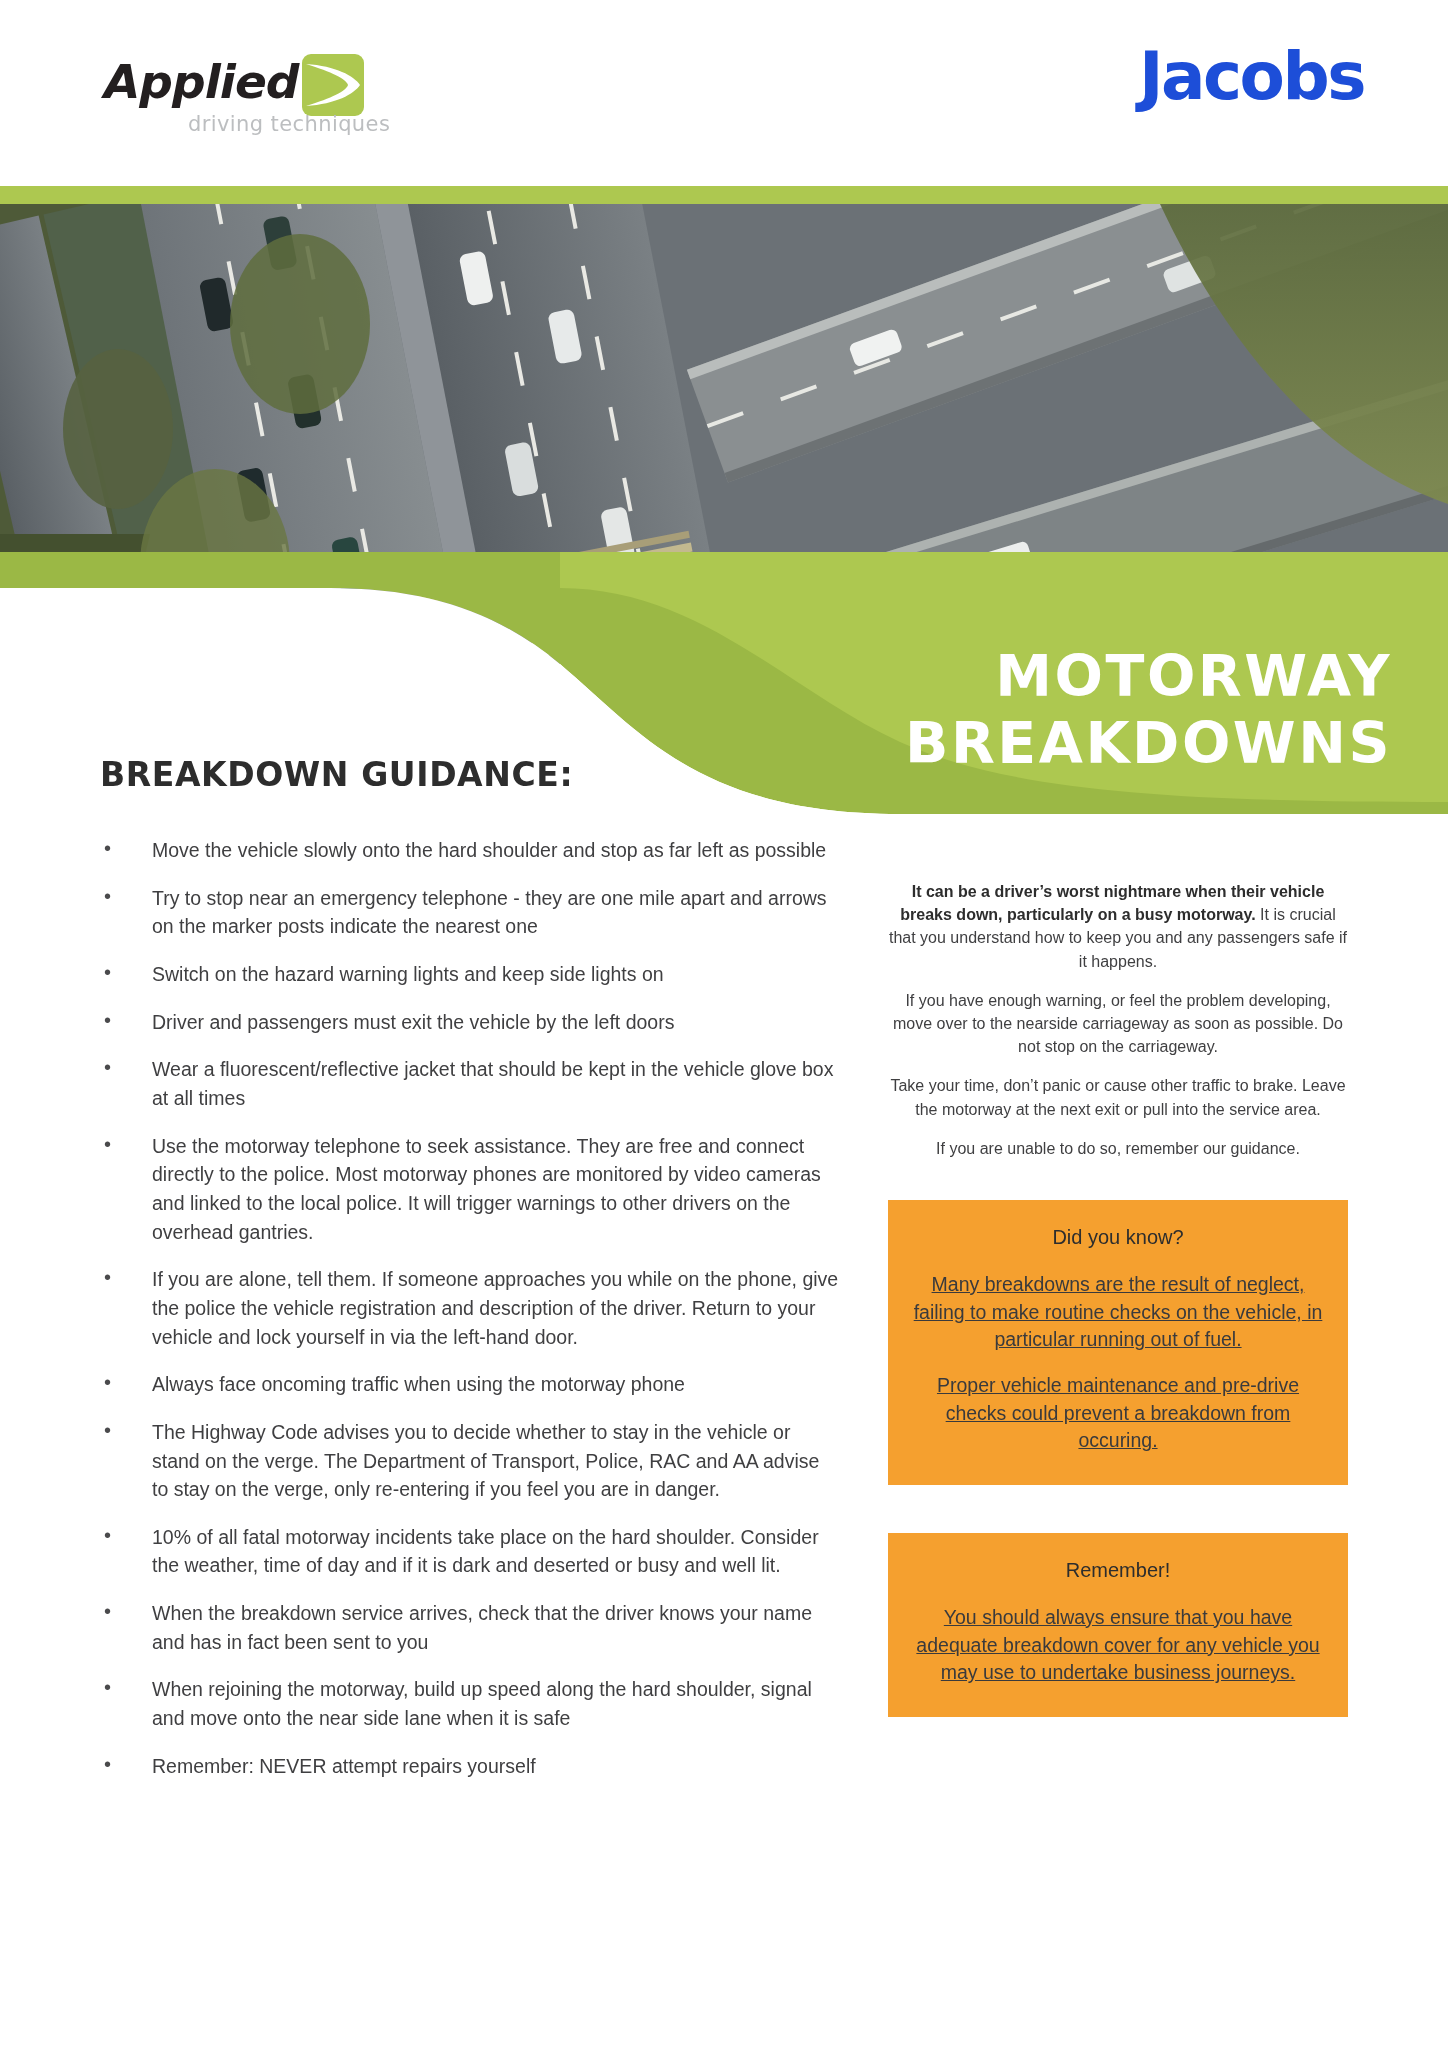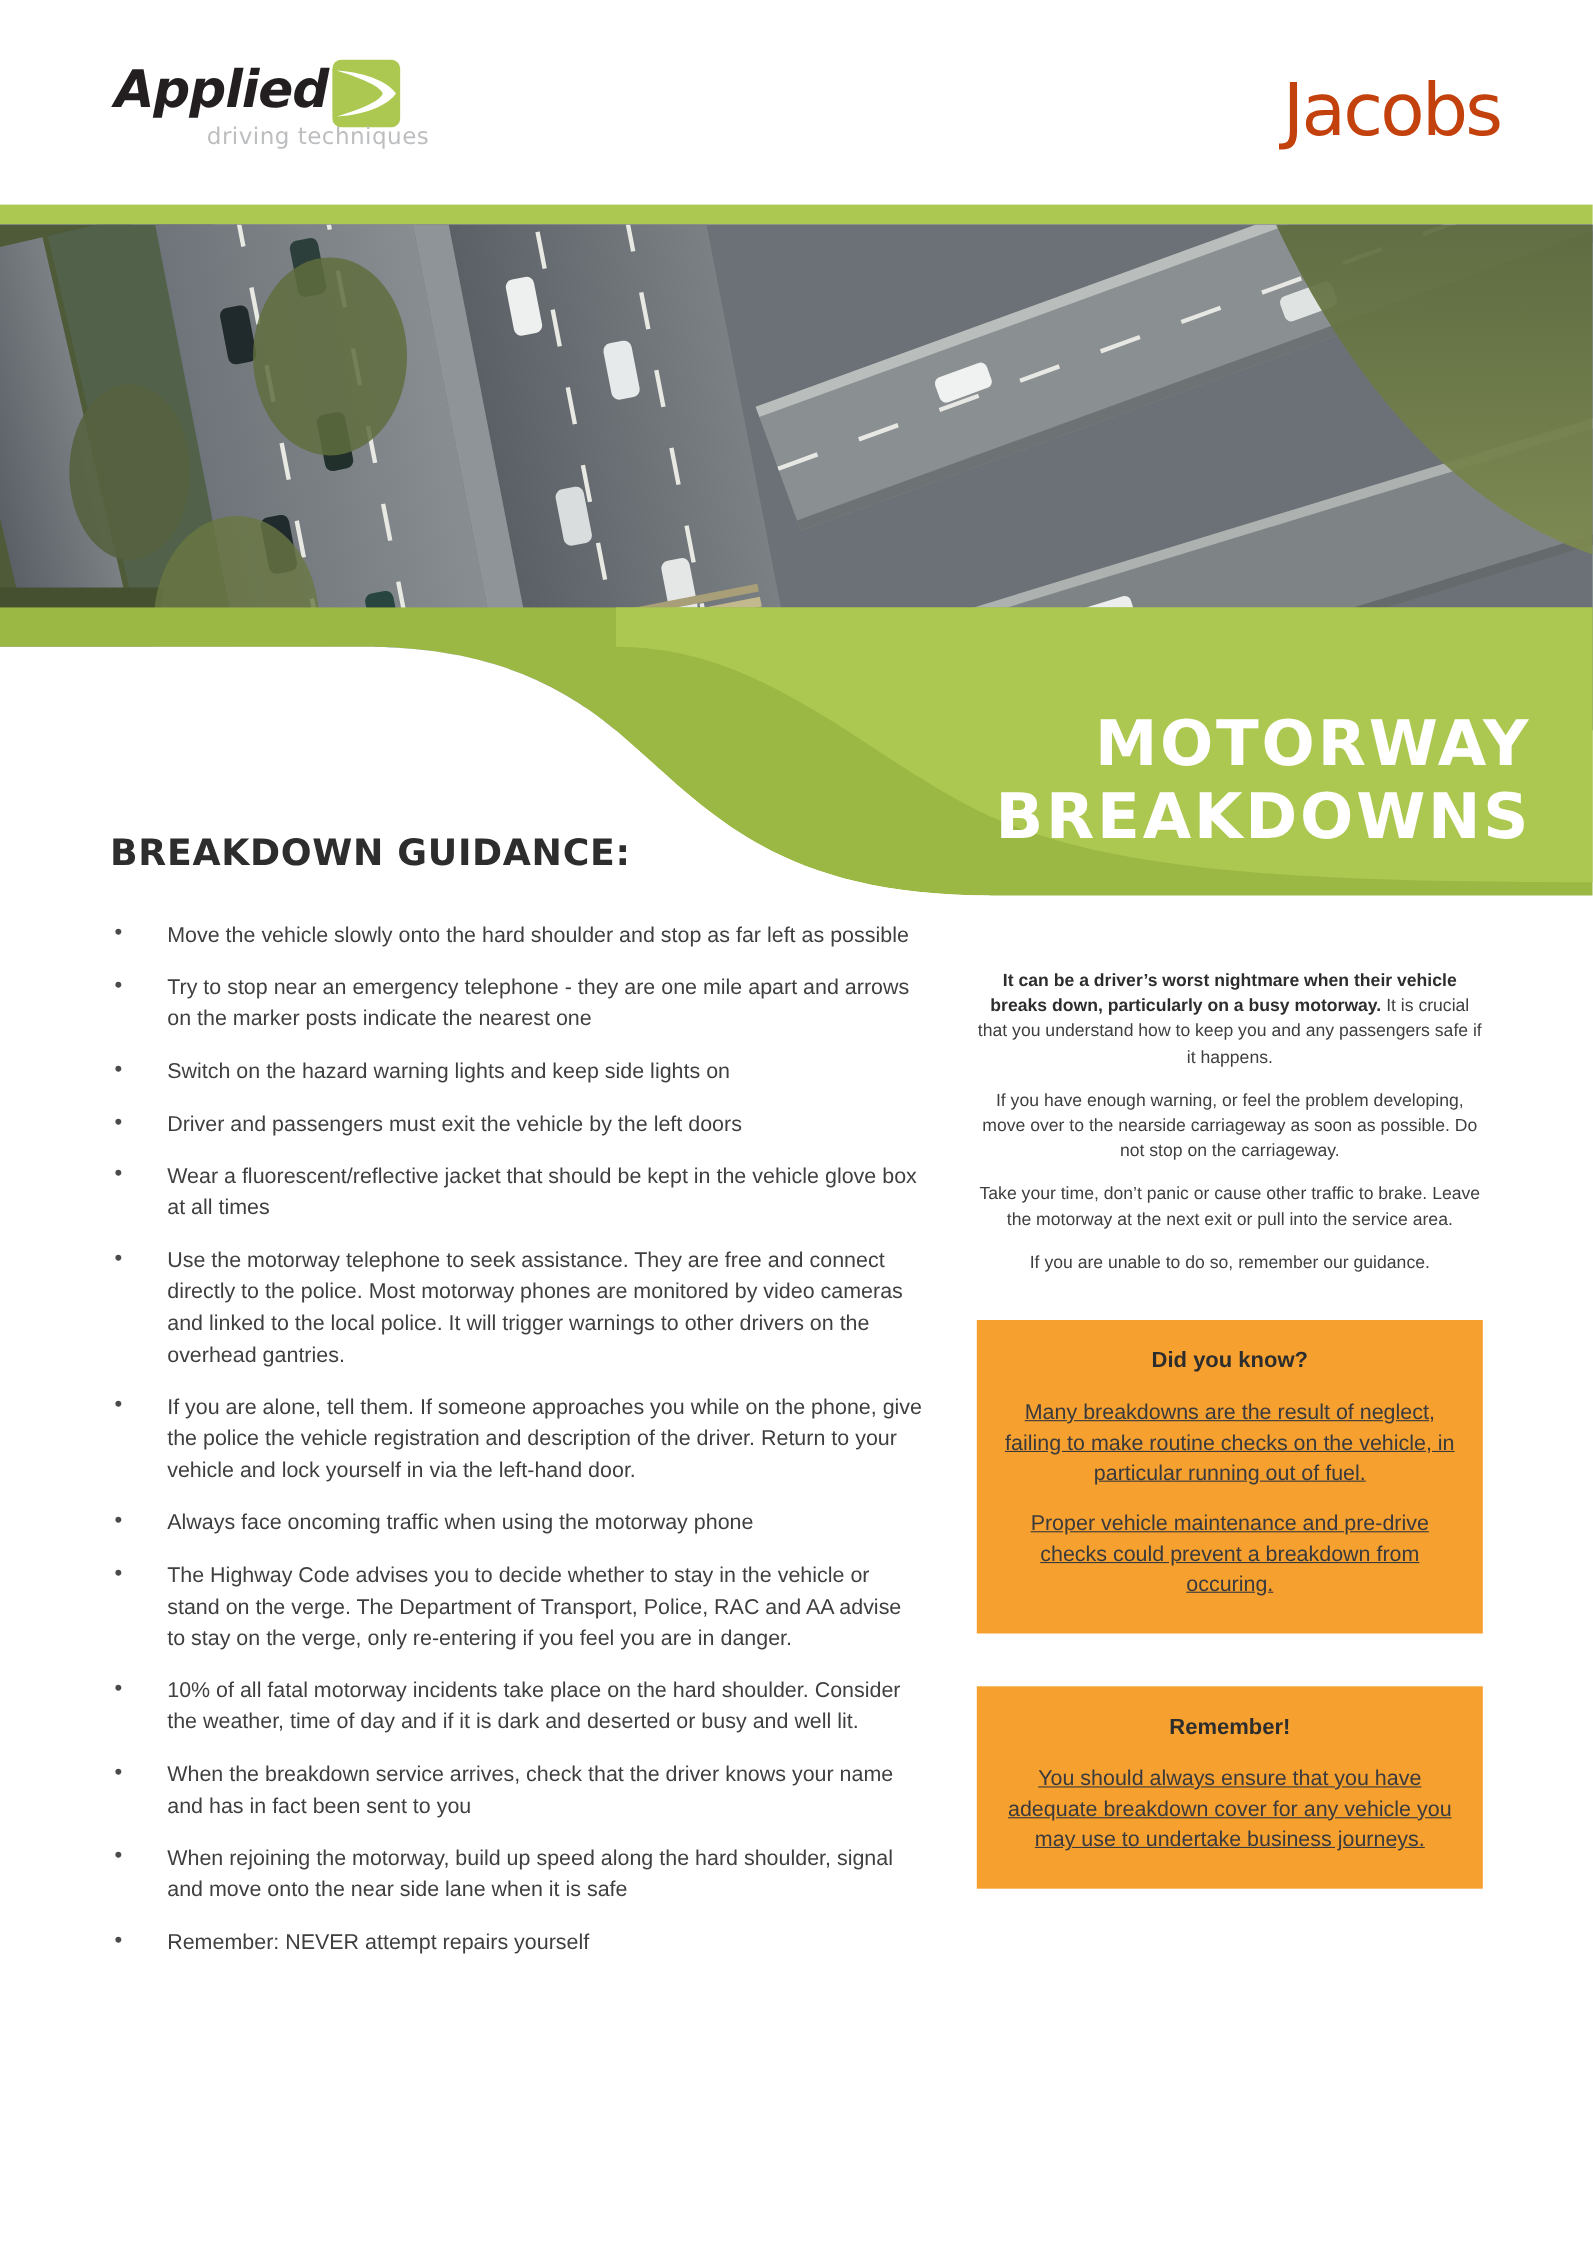--- a/index.html
+++ b/index.html
@@ -34,22 +34,22 @@
   .logo-tagline {
     position:absolute; left:84px; top:62px;
     font-family:"DejaVu Sans", sans-serif;
     font-size:21px; font-weight:normal;
     color:#bcbec0; letter-spacing:0.4px;
     white-space:nowrap;
   }
   .logo-jacobs {
     position:absolute; right:84px; top:44px;
     font-family:"DejaVu Sans", sans-serif;
-    font-weight:normal; font-size:66px;
-    letter-spacing:-2.5px; color:#c2410c; line-height:1;margin-top:24px;
+    font-weight:bold; font-size:66px;
+    letter-spacing:-2.5px; color:#1d4ed8; line-height:1;
   }
 
   
   .green-bar {
     position:absolute; top:186px; left:0; width:1448px; height:18px;
     background:#adc850;
   }
 
   
   .hero {
@@ -116,21 +116,21 @@
   }
   .intro p .lead { font-weight:bold; color:#2d2d2d; }
 
   .callout {
     background:#f5a02f;
     padding:26px 24px 30px 24px;
     text-align:center;
     margin-top:36px;
   }
   .callout .callout-title {
-    font-weight:bold; font-size:20px;
+    font-weight:normal; font-size:20px;
     color:#2d2d2d; margin-bottom:22px;
   }
   .callout p {
     font-size:19.5px; line-height:1.42;
     color:#3a3a3c; margin-bottom:18px;text-decoration:underline;
   }
   .callout p:last-child { margin-bottom:0; }
   #callout-did-you-know { margin-top:40px; }
   #callout-remember { margin-top:48px; }
 </style>

